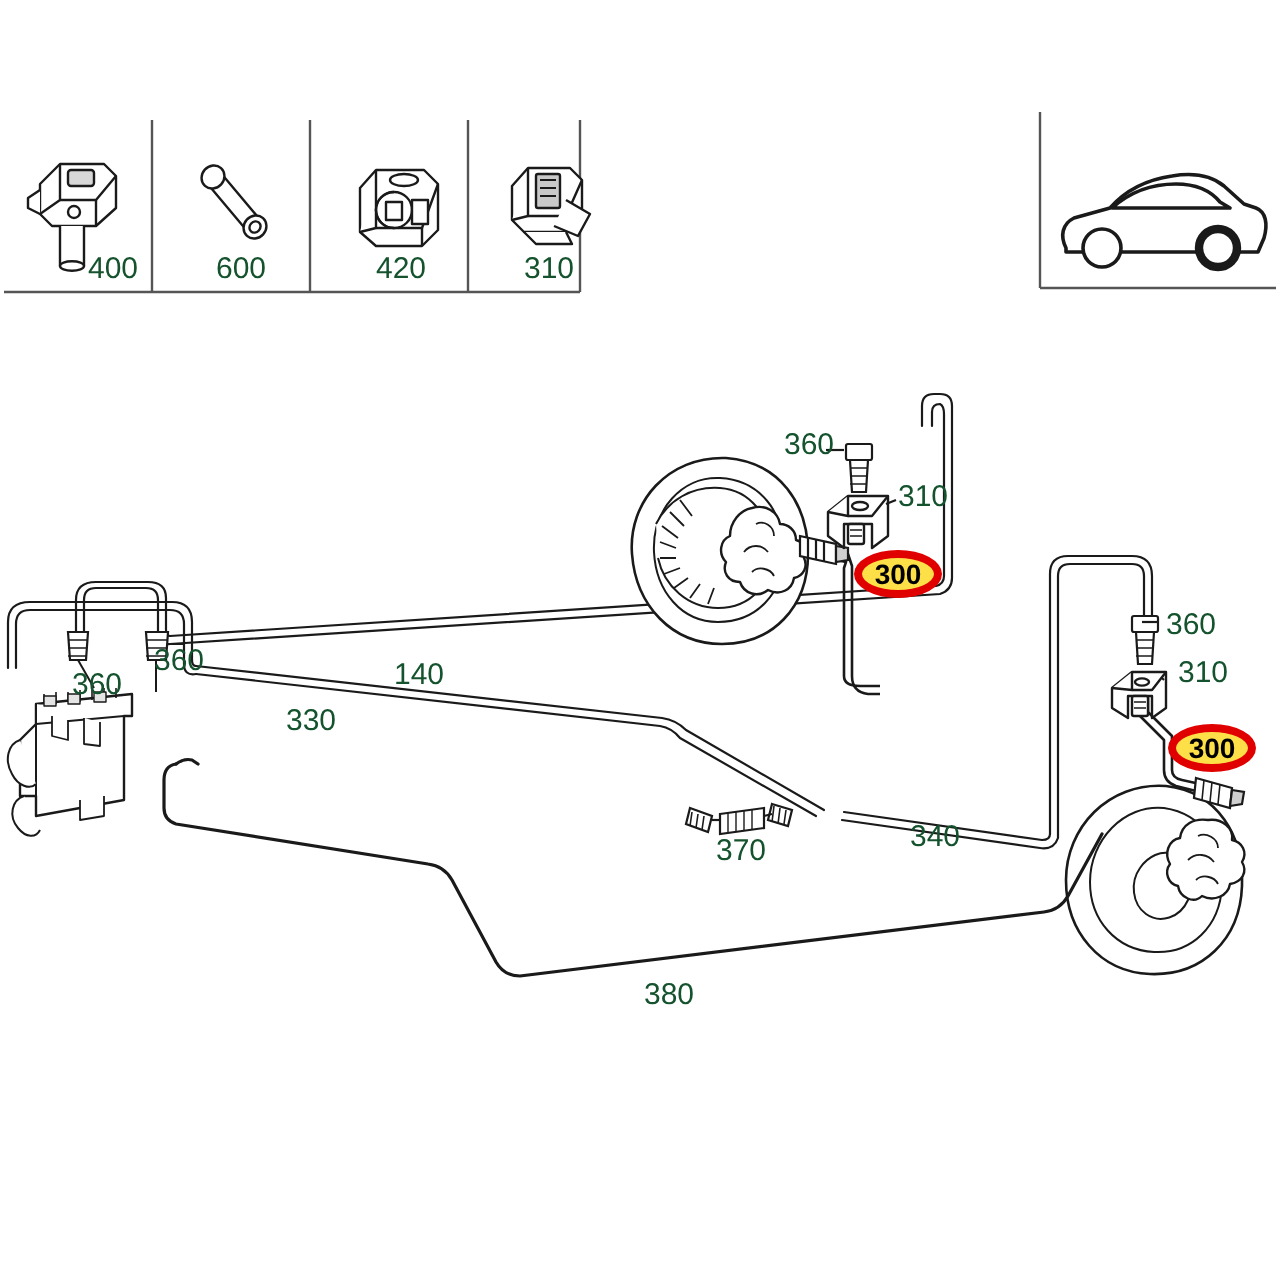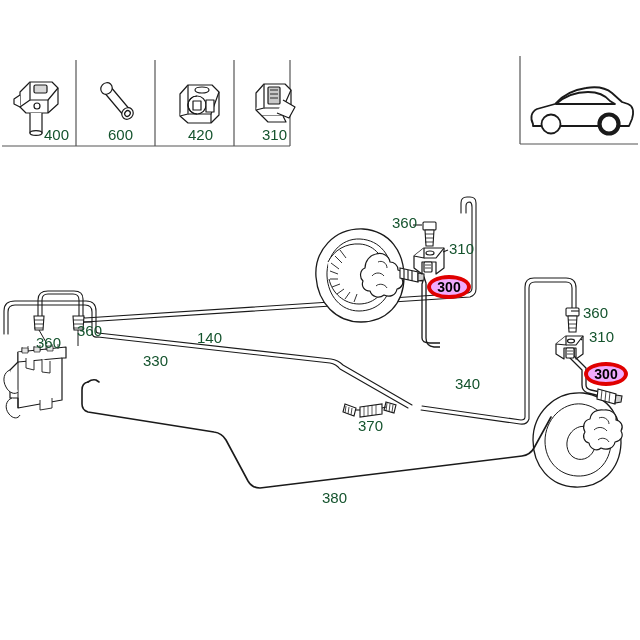--- a/index.html
+++ b/index.html
@@ -32,21 +32,21 @@
   }
   .lbl-legend {
     font-size: 15px;
   }
   .callout {
     position: absolute;
     width: 44px;
     height: 24px;
     border-radius: 50%;
     border: 4px solid #e00000;
-    background: #f0abfc;
+    background: #fde047;
     box-sizing: border-box;
     display: flex;
     align-items: center;
     justify-content: center;
     font-family: "Liberation Sans", sans-serif;
     font-size: 14px;
     font-weight: bold;
     color: #000000;
   }
 </style>
@@ -326,19 +326,19 @@
 
   <div class="lbl" style="left:392px; top:214px;">360</div>
   <div class="lbl" style="left:449px; top:240px;">310</div>
   <div class="lbl" style="left:583px; top:304px;">360</div>
   <div class="lbl" style="left:589px; top:328px;">310</div>
   <div class="lbl" style="left:36px; top:334px;">360</div>
   <div class="lbl" style="left:77px; top:322px;">360</div>
   <div class="lbl" style="left:197px; top:329px;">140</div>
   <div class="lbl" style="left:143px; top:352px;">330</div>
   <div class="lbl" style="left:358px; top:417px;">370</div>
-  <div class="lbl" style="left:455px; top:375px;">340</div>
+  <div class="lbl" style="left:455px; top:410px;">340</div>
   <div class="lbl" style="left:322px; top:489px;">380</div>
 
   <div class="callout" style="left:427px; top:275px;">300</div>
   <div class="callout" style="left:584px; top:362px;">300</div>
 
 </div>
 
 </body></html>

